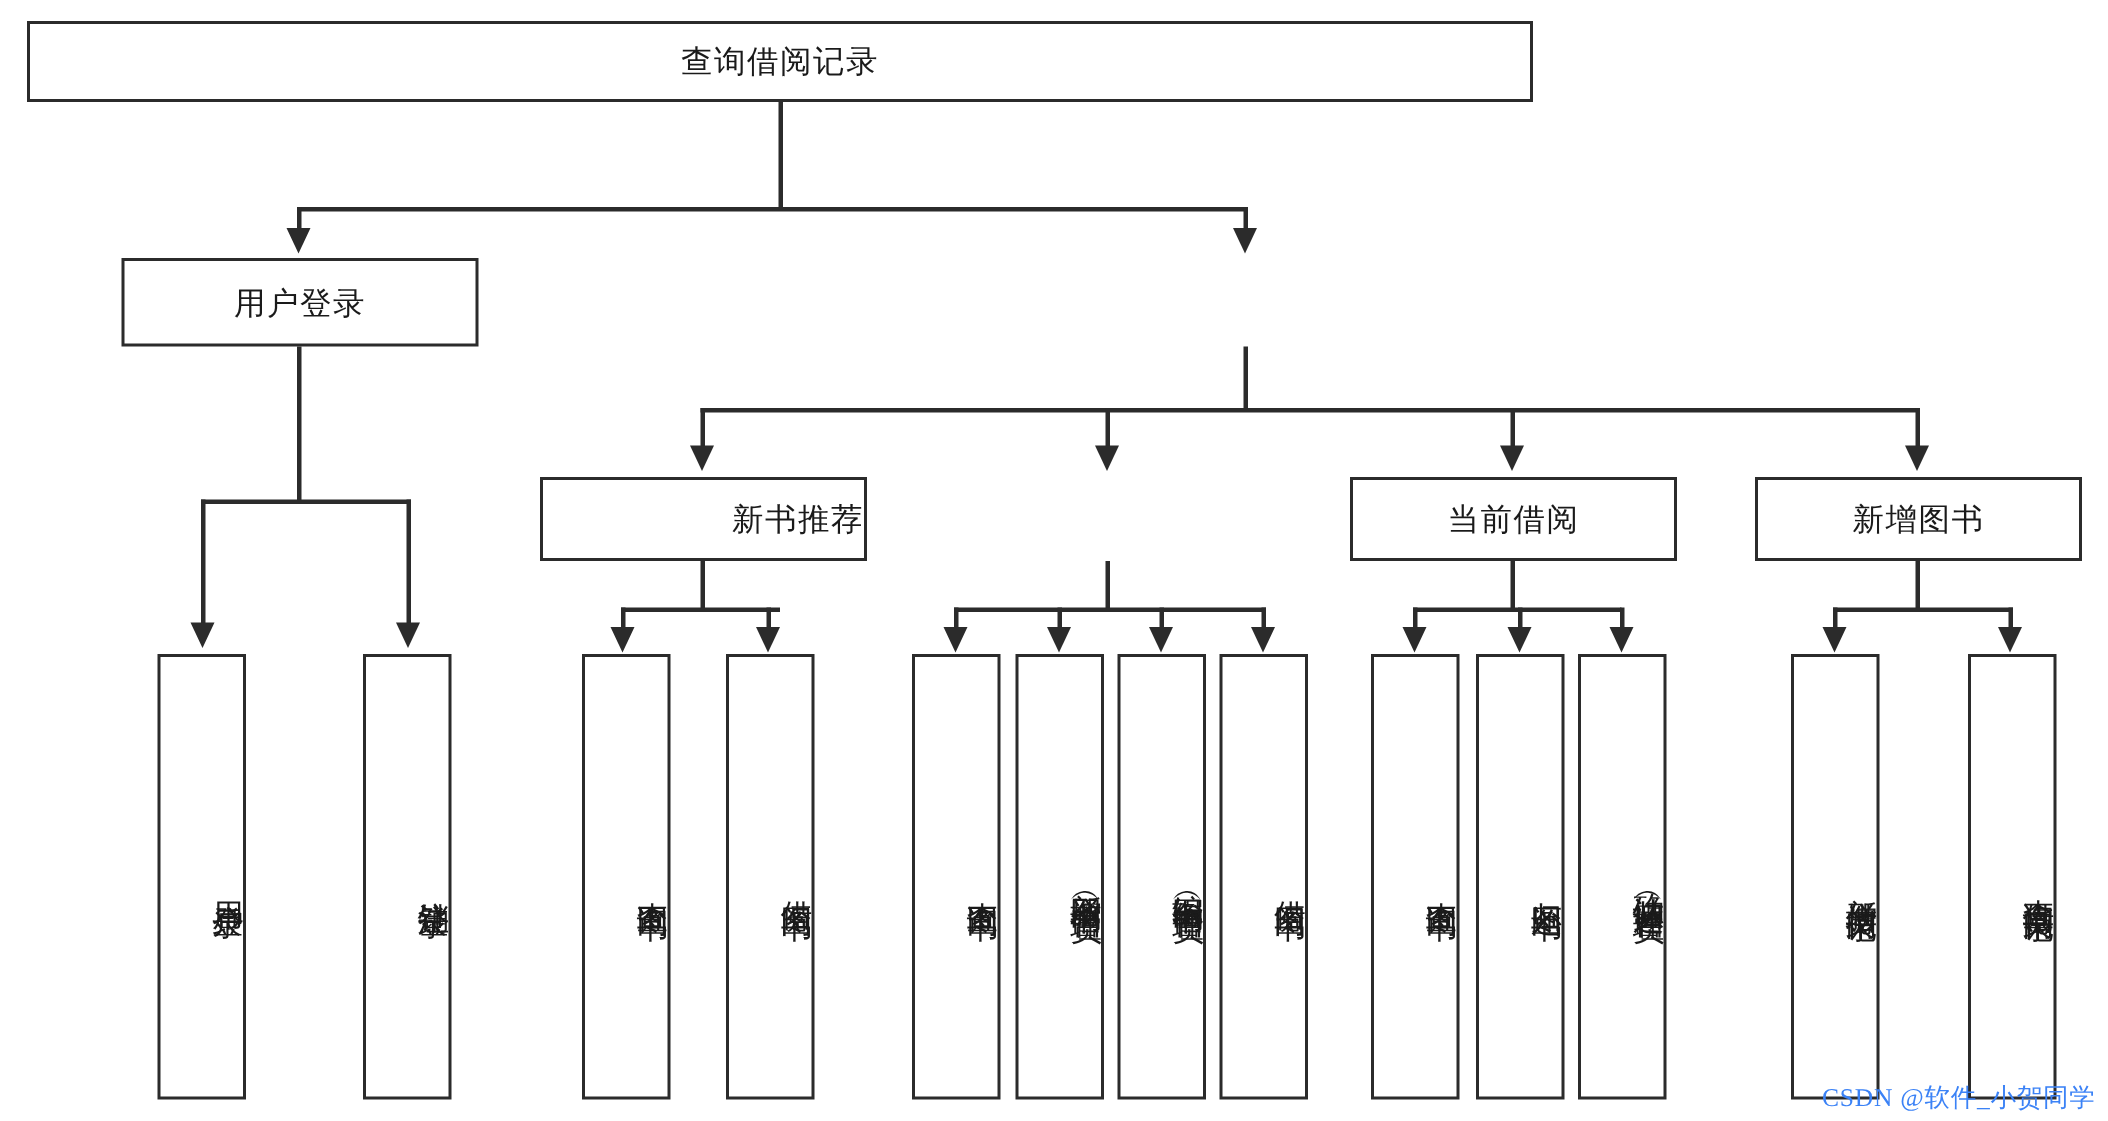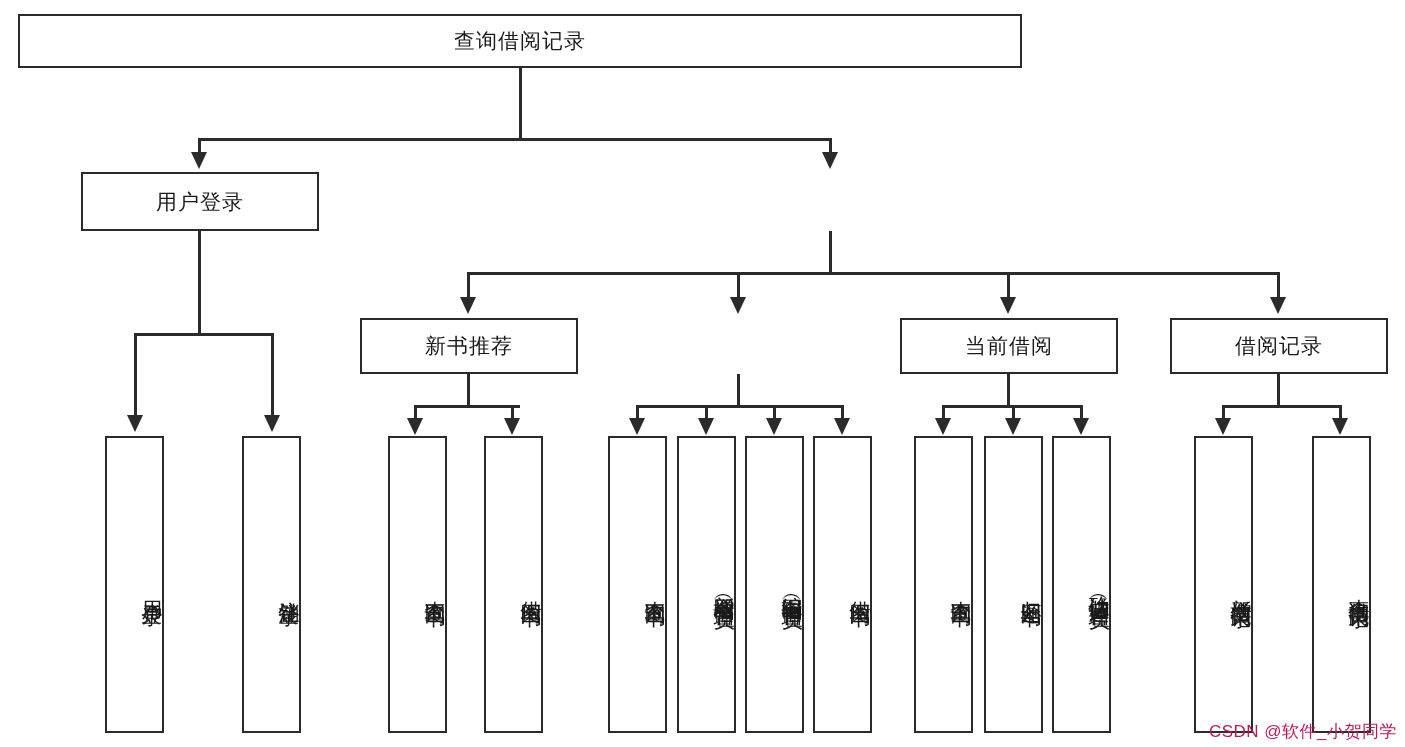--- a/index.html
+++ b/index.html
@@ -57,24 +57,24 @@
     height: 0;
     border-left: 8px solid transparent;
     border-right: 8px solid transparent;
     border-top: 17px solid #2b2b2b;
   }
   #watermark {
     position: absolute;
     right: 8px;
     bottom: 4px;
     font-size: 17px;
-    color: #be185d;
+    color: #3b82f6;
     letter-spacing: 0.5px;
     white-space: nowrap;
-    font-family: Liberation Sans, sans-serif;
+    font-family: Liberation Serif, serif;
   }
 </style>
 </head>
 <body>
 
 <div id="canvas">
 
   <div class="node h" style="left:18px; top:14px; width:1004px; height:54px;">
     <span>查询借阅记录</span>
   </div>
@@ -103,28 +103,28 @@
   <div class="line hline" style="left:467px; top:272px; width:813px;"></div>
   <div class="line vline" style="left:467px; top:272px; height:28px;"></div>
   <div class="arrow" style="left:460px; top:297px;"></div>
   <div class="line vline" style="left:737px; top:272px; height:28px;"></div>
   <div class="arrow" style="left:730px; top:297px;"></div>
   <div class="line vline" style="left:1007px; top:272px; height:28px;"></div>
   <div class="arrow" style="left:1000px; top:297px;"></div>
   <div class="line vline" style="left:1277px; top:272px; height:28px;"></div>
   <div class="arrow" style="left:1270px; top:297px;"></div>
 
-  <div class="node h" style="left:360px; top:318px; width:218px; height:56px;">
+  <div class="node h" style="left:360px; top:318px; width:218px; height:56px;justify-content:flex-end;">
     <span>新书推荐</span>
   </div>
   <div class="node h" style="left:900px; top:318px; width:218px; height:56px;">
     <span>当前借阅</span>
   </div>
   <div class="node h" style="left:1170px; top:318px; width:218px; height:56px;">
-    <span>借阅记录</span>
+    <span>新增图书</span>
   </div>
 
   <div class="line vline" style="left:467px; top:374px; height:33px;"></div>
   <div class="line hline" style="left:414px; top:405px; width:106px;"></div>
   <div class="line vline" style="left:414px; top:405px; height:16px;"></div>
   <div class="arrow" style="left:407px; top:418px;"></div>
   <div class="line vline" style="left:511px; top:405px; height:16px;"></div>
   <div class="arrow" style="left:504px; top:418px;"></div>
 
   <div class="line vline" style="left:737px; top:374px; height:33px;"></div>

